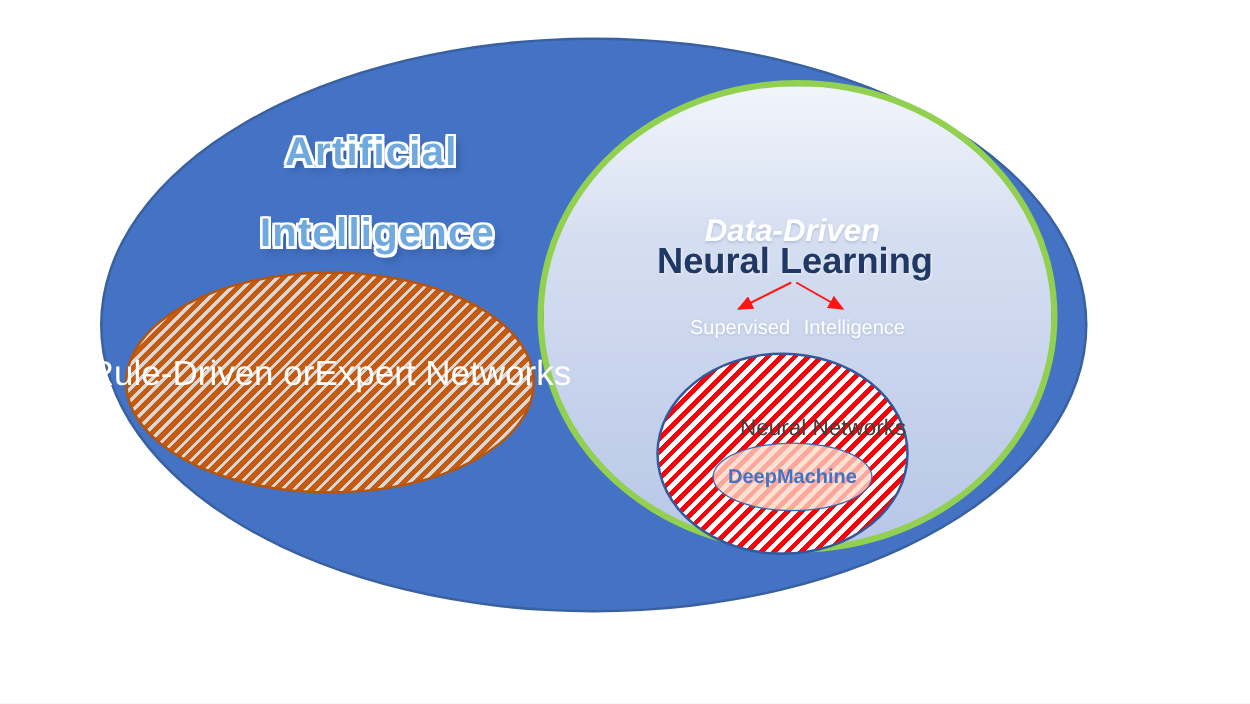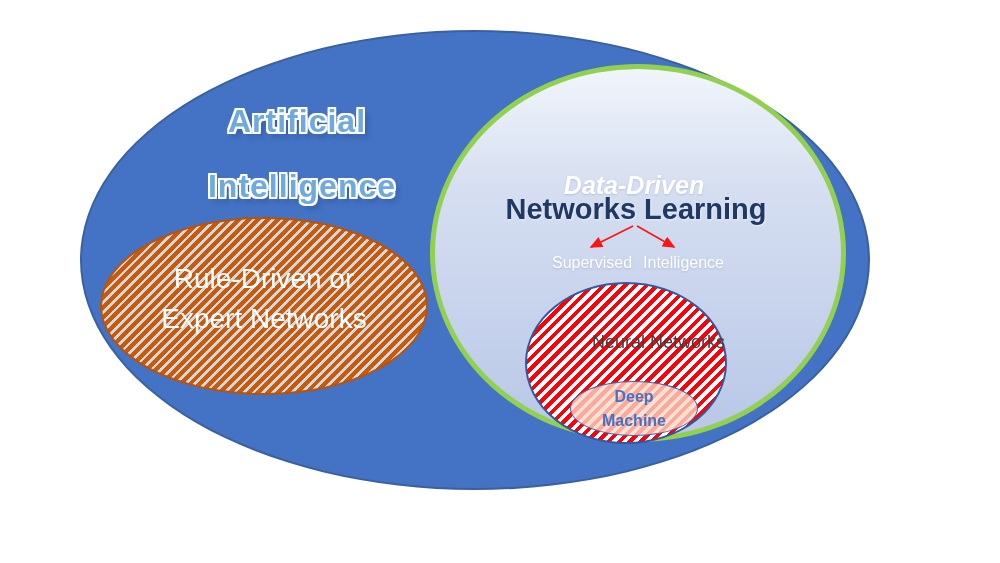--- a/index.html
+++ b/index.html
@@ -27,21 +27,21 @@
     left:430px;top:64px;width:416px;height:378px;
     background:linear-gradient(180deg,#F1F5FB 0%,#D6DFF1 32%,#B8C7E8 100%);
     border:5px solid #92D050;
   }
 
   
   .rule-ellipse{
     left:100px;top:217px;width:328px;height:178px;
     background:repeating-linear-gradient(135deg,#C55A11 0px,#C55A11 4.2px,#D8D8D8 4.2px,#D8D8D8 6.8px);
     border:2px solid #B85409;
-    display:flex;flex-direction:column;align-items:center;justify-content:center;
+    display:flex;flex-direction:row;align-items:center;justify-content:center;
     padding-bottom:14px;
   }
   .rule-line{
     color:#FFFFFF;font-size:28px;line-height:40px;font-weight:400;
     text-align:center;white-space:nowrap;
   }
 
   
   .nn-ellipse{
     left:525px;top:282px;width:202px;height:162px;
@@ -49,24 +49,24 @@
     border:2px solid #33599C;
   }
   .nn-label{
     position:absolute;left:0;top:48px;width:100%;
     text-align:right;color:#3F3F3F;font-size:18px;font-weight:400;
     white-space:nowrap;
   }
 
   
   .dl-ellipse{
-    left:570px;top:381px;width:128px;height:55px;
+    left:570px;top:354px;width:128px;height:55px;
     background:rgba(252,215,197,0.78);
     border:1.5px solid #3E66AE;
-    display:flex;flex-direction:column;align-items:center;justify-content:center;
+    display:flex;flex-direction:row;align-items:center;justify-content:center;
   }
   .dl-line{
     color:#4472C4;font-size:16px;font-weight:700;line-height:24px;
     text-align:center;white-space:nowrap;
   }
 
   
   .ai-title-line{
     position:absolute;width:320px;text-align:center;
     color:#6FA9DE;font-size:32px;font-weight:700;line-height:50px;
@@ -112,21 +112,21 @@
 
   <div class="ai-title-line ai-line1">Artificial</div>
   <div class="ai-title-line ai-line2">Intelligence</div>
 
   <div class="ellipse rule-ellipse">
     <div class="rule-line">Rule-Driven or</div>
     <div class="rule-line">Expert Networks</div>
   </div>
 
   <div class="data-driven">Data-Driven</div>
-  <div class="machine-learning">Networks Learning</div>
+  <div class="machine-learning">Neural Learning</div>
   <div class="branches">
     <span>Supervised</span>
     <span>Intelligence</span>
   </div>
 
   <svg class="arrow-svg" viewBox="0 0 1000 563" xmlns="http://www.w3.org/2000/svg">
     <defs>
       <marker id="arrowhead" markerWidth="9" markerHeight="7" refX="7" refY="3.5" orient="auto">
         <path d="M0,0 L8,3.5 L0,7 Z" fill="#FF1414"></path>
       </marker>

